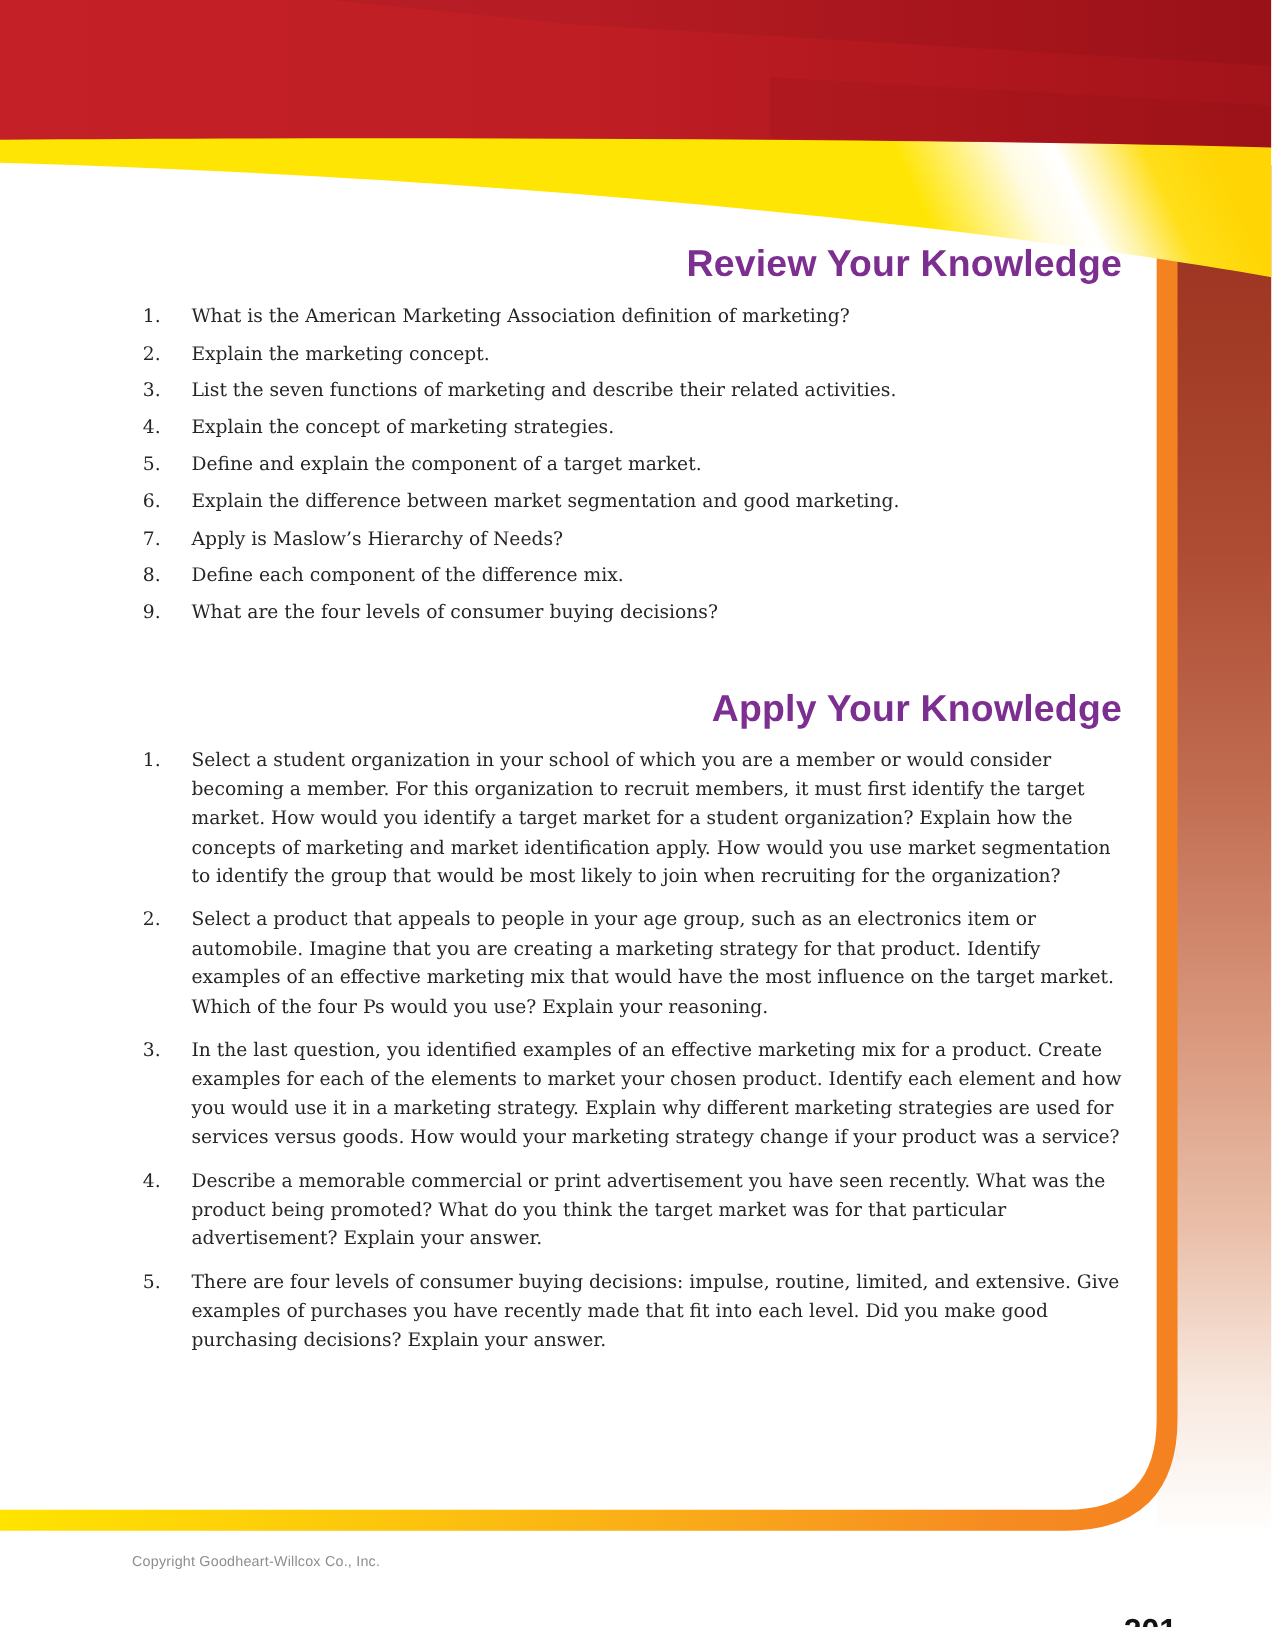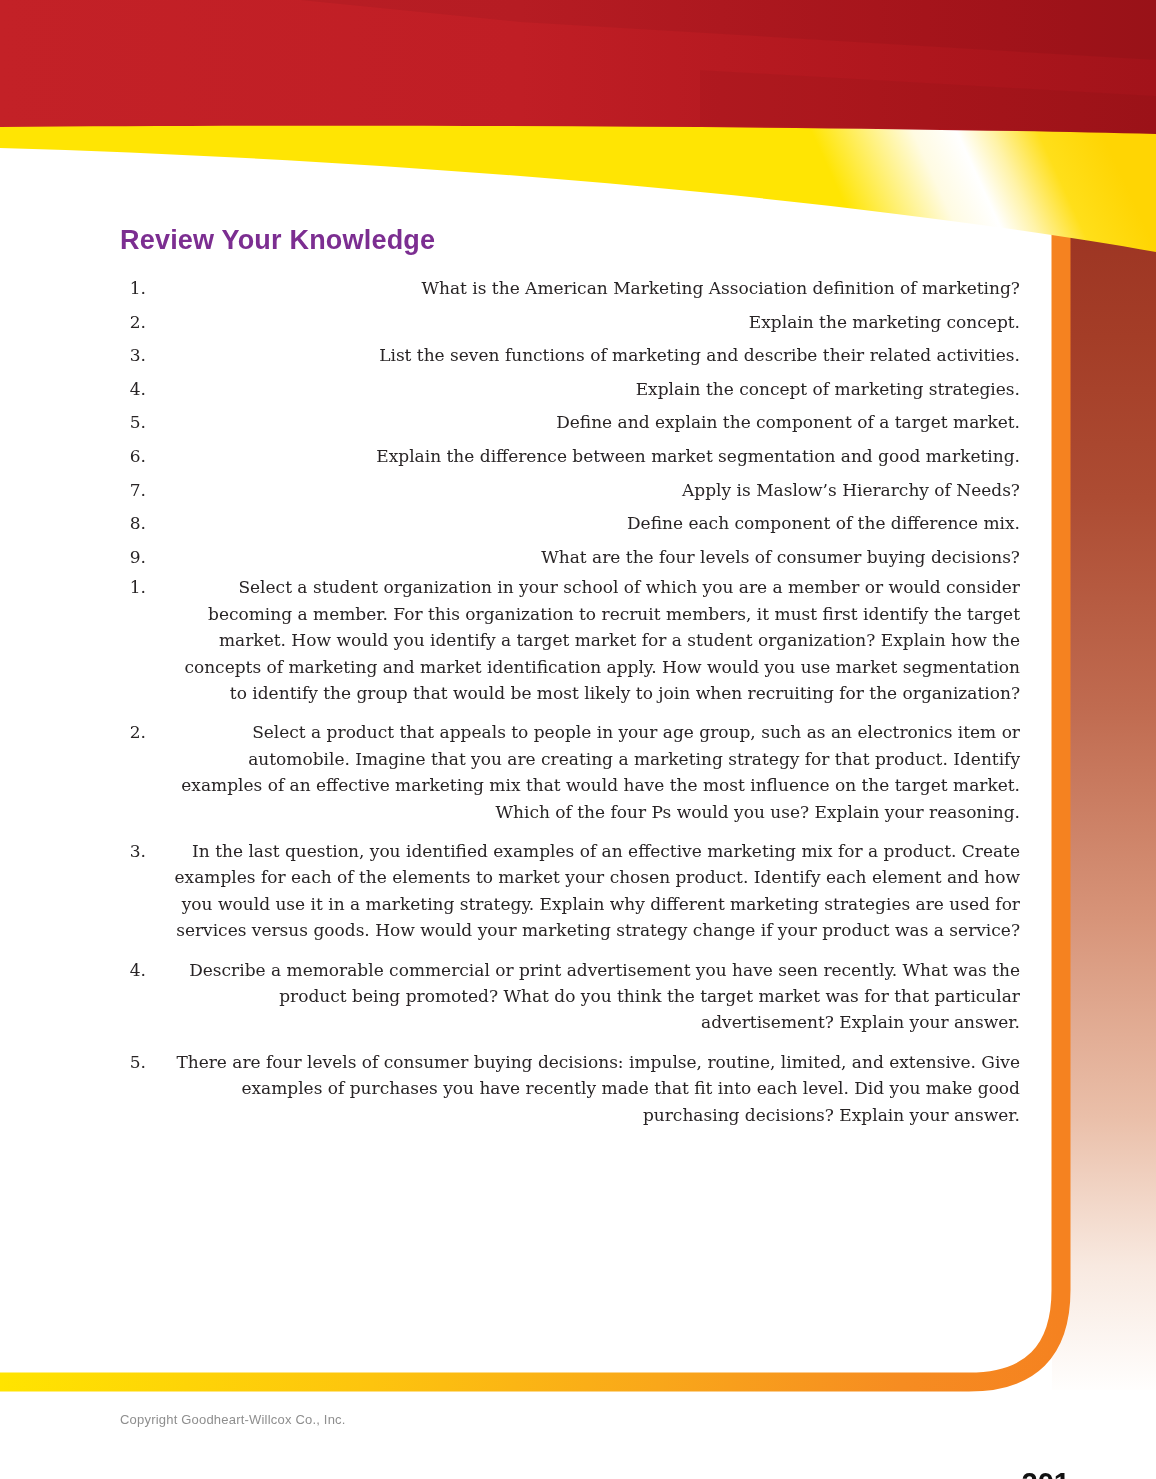--- a/index.html
+++ b/index.html
@@ -22,34 +22,35 @@
   .frame-svg{position:absolute;left:0;top:0;z-index:2;}
   .header-svg{position:absolute;left:0;top:0;z-index:3;}
   
   .content{
     position:absolute;left:120px;top:224px;width:900px;z-index:4;
     color:#282425;
   }
   .section-heading{
     font-family:"Liberation Sans", sans-serif;
     font-weight:bold;
-    font-size:27px;line-height:32px;
+    font-size:34px;line-height:32px;
     letter-spacing:0.2px;
     color:var(--purple,#7c2e91);
     margin:0 0 16px 0;
+    text-align:right;
   }
   .section-heading.apply{margin:54px 0 18px 0;}
   .qlist{list-style:none;margin:0;padding:0;}
   .qrow{display:flex;align-items:baseline;}
   .review-list .qrow{line-height:33.6px;}
   .review-list .qrow .qtext,.review-list .qrow .qnum{font-size:17px;}
   .apply-list .qrow{margin-bottom:13px;}
   .apply-list .qrow .qtext,.apply-list .qrow .qnum{font-size:17px;line-height:26.4px;}
   .qnum{flex:none;width:26px;text-align:right;}
-  .qtext{flex:1;margin-left:28px;text-align:right;}
+  .qtext{flex:1;margin-left:28px;}
   
   .footer-copyright{
     position:absolute;left:120px;top:1412px;z-index:4;
     font-family:Liberation Sans, sans-serif;
     font-size:13px;color:#8e8e8e;letter-spacing:0.2px;
   }
   .footer-pagenum{
     position:absolute;right:86px;top:1467px;z-index:4;
     font-family:"Liberation Sans", sans-serif;
     font-size:29px;font-weight:bold;color:#121212;
@@ -137,20 +138,21 @@
       <li class="qrow">
         <span class="qnum">8.</span>
         <span class="qtext">Define each component of the difference mix.</span>
         </li>
       <li class="qrow">
         <span class="qnum">9.</span>
         <span class="qtext">What are the four levels of consumer buying decisions?</span>
         </li>
     </ol>
 
+    <h2 class="section-heading apply">Apply Your Knowledge</h2>
 
     <ol class="qlist apply-list">
       <li class="qrow">
         <span class="qnum">1.</span>
         <span class="qtext">Select a student organization in your school of which you are a member or would consider becoming a member. For this organization to recruit members, it must first identify the target market. How would you identify a target market for a student organization? Explain how the concepts of marketing and market identification apply. How would you use market segmentation to identify the group that would be most likely to join when recruiting for the organization?</span>
         </li>
       <li class="qrow">
         <span class="qnum">2.</span>
         <span class="qtext">Select a product that appeals to people in your age group, such as an electronics item or automobile. Imagine that you are creating a marketing strategy for that product. Identify examples of an effective marketing mix that would have the most influence on the target market. Which of the four Ps would you use? Explain your reasoning.</span>
         </li>

